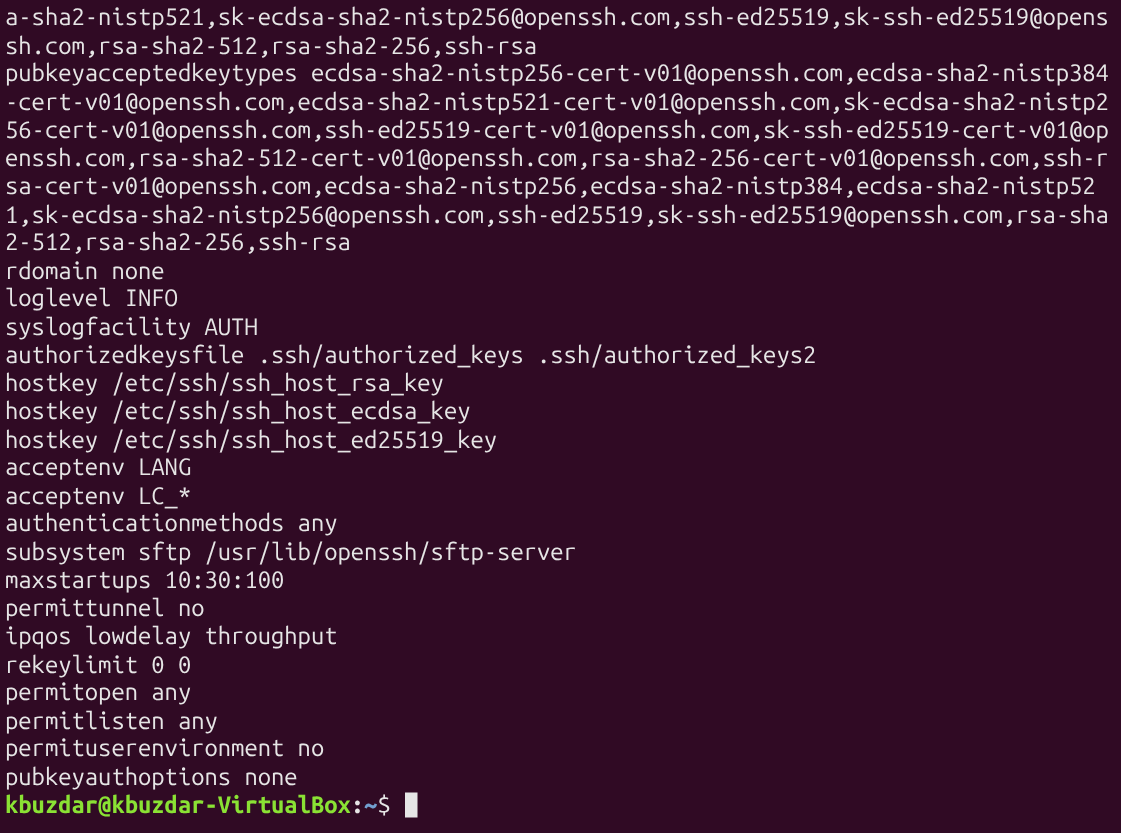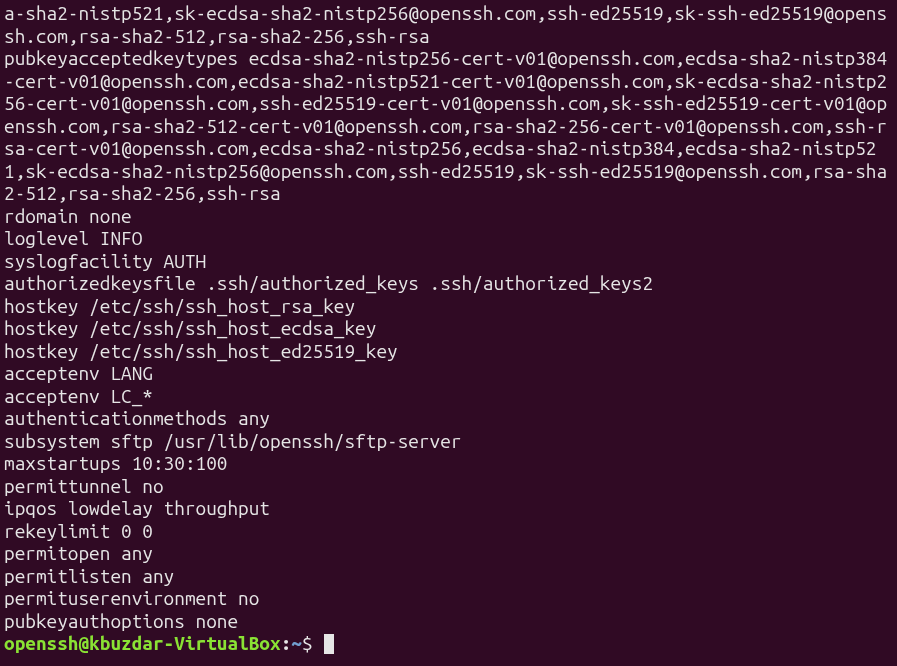--- a/index.html
+++ b/index.html
@@ -64,13 +64,13 @@
 authenticationmethods any
 subsystem sftp /usr/lib/openssh/sftp-server
 maxstartups 10:30:100
 permittunnel no
 ipqos lowdelay throughput
 rekeylimit 0 0
 permitopen any
 permitlisten any
 permituserenvironment no
 pubkeyauthoptions none</span>
-<span class="prompt-user">openssh@kbuzdar-VirtualBox</span><span class="prompt-colon">:</span><span class="prompt-path">~</span><span class="prompt-dollar">$</span><span> <span class="cursor"></span></span></div>
+<span class="prompt-user">kbuzdar@kbuzdar-VirtualBox</span><span class="prompt-colon">:</span><span class="prompt-path">~</span><span class="prompt-dollar">$</span><span> <span class="cursor"></span></span></div>
 
 </body></html>

